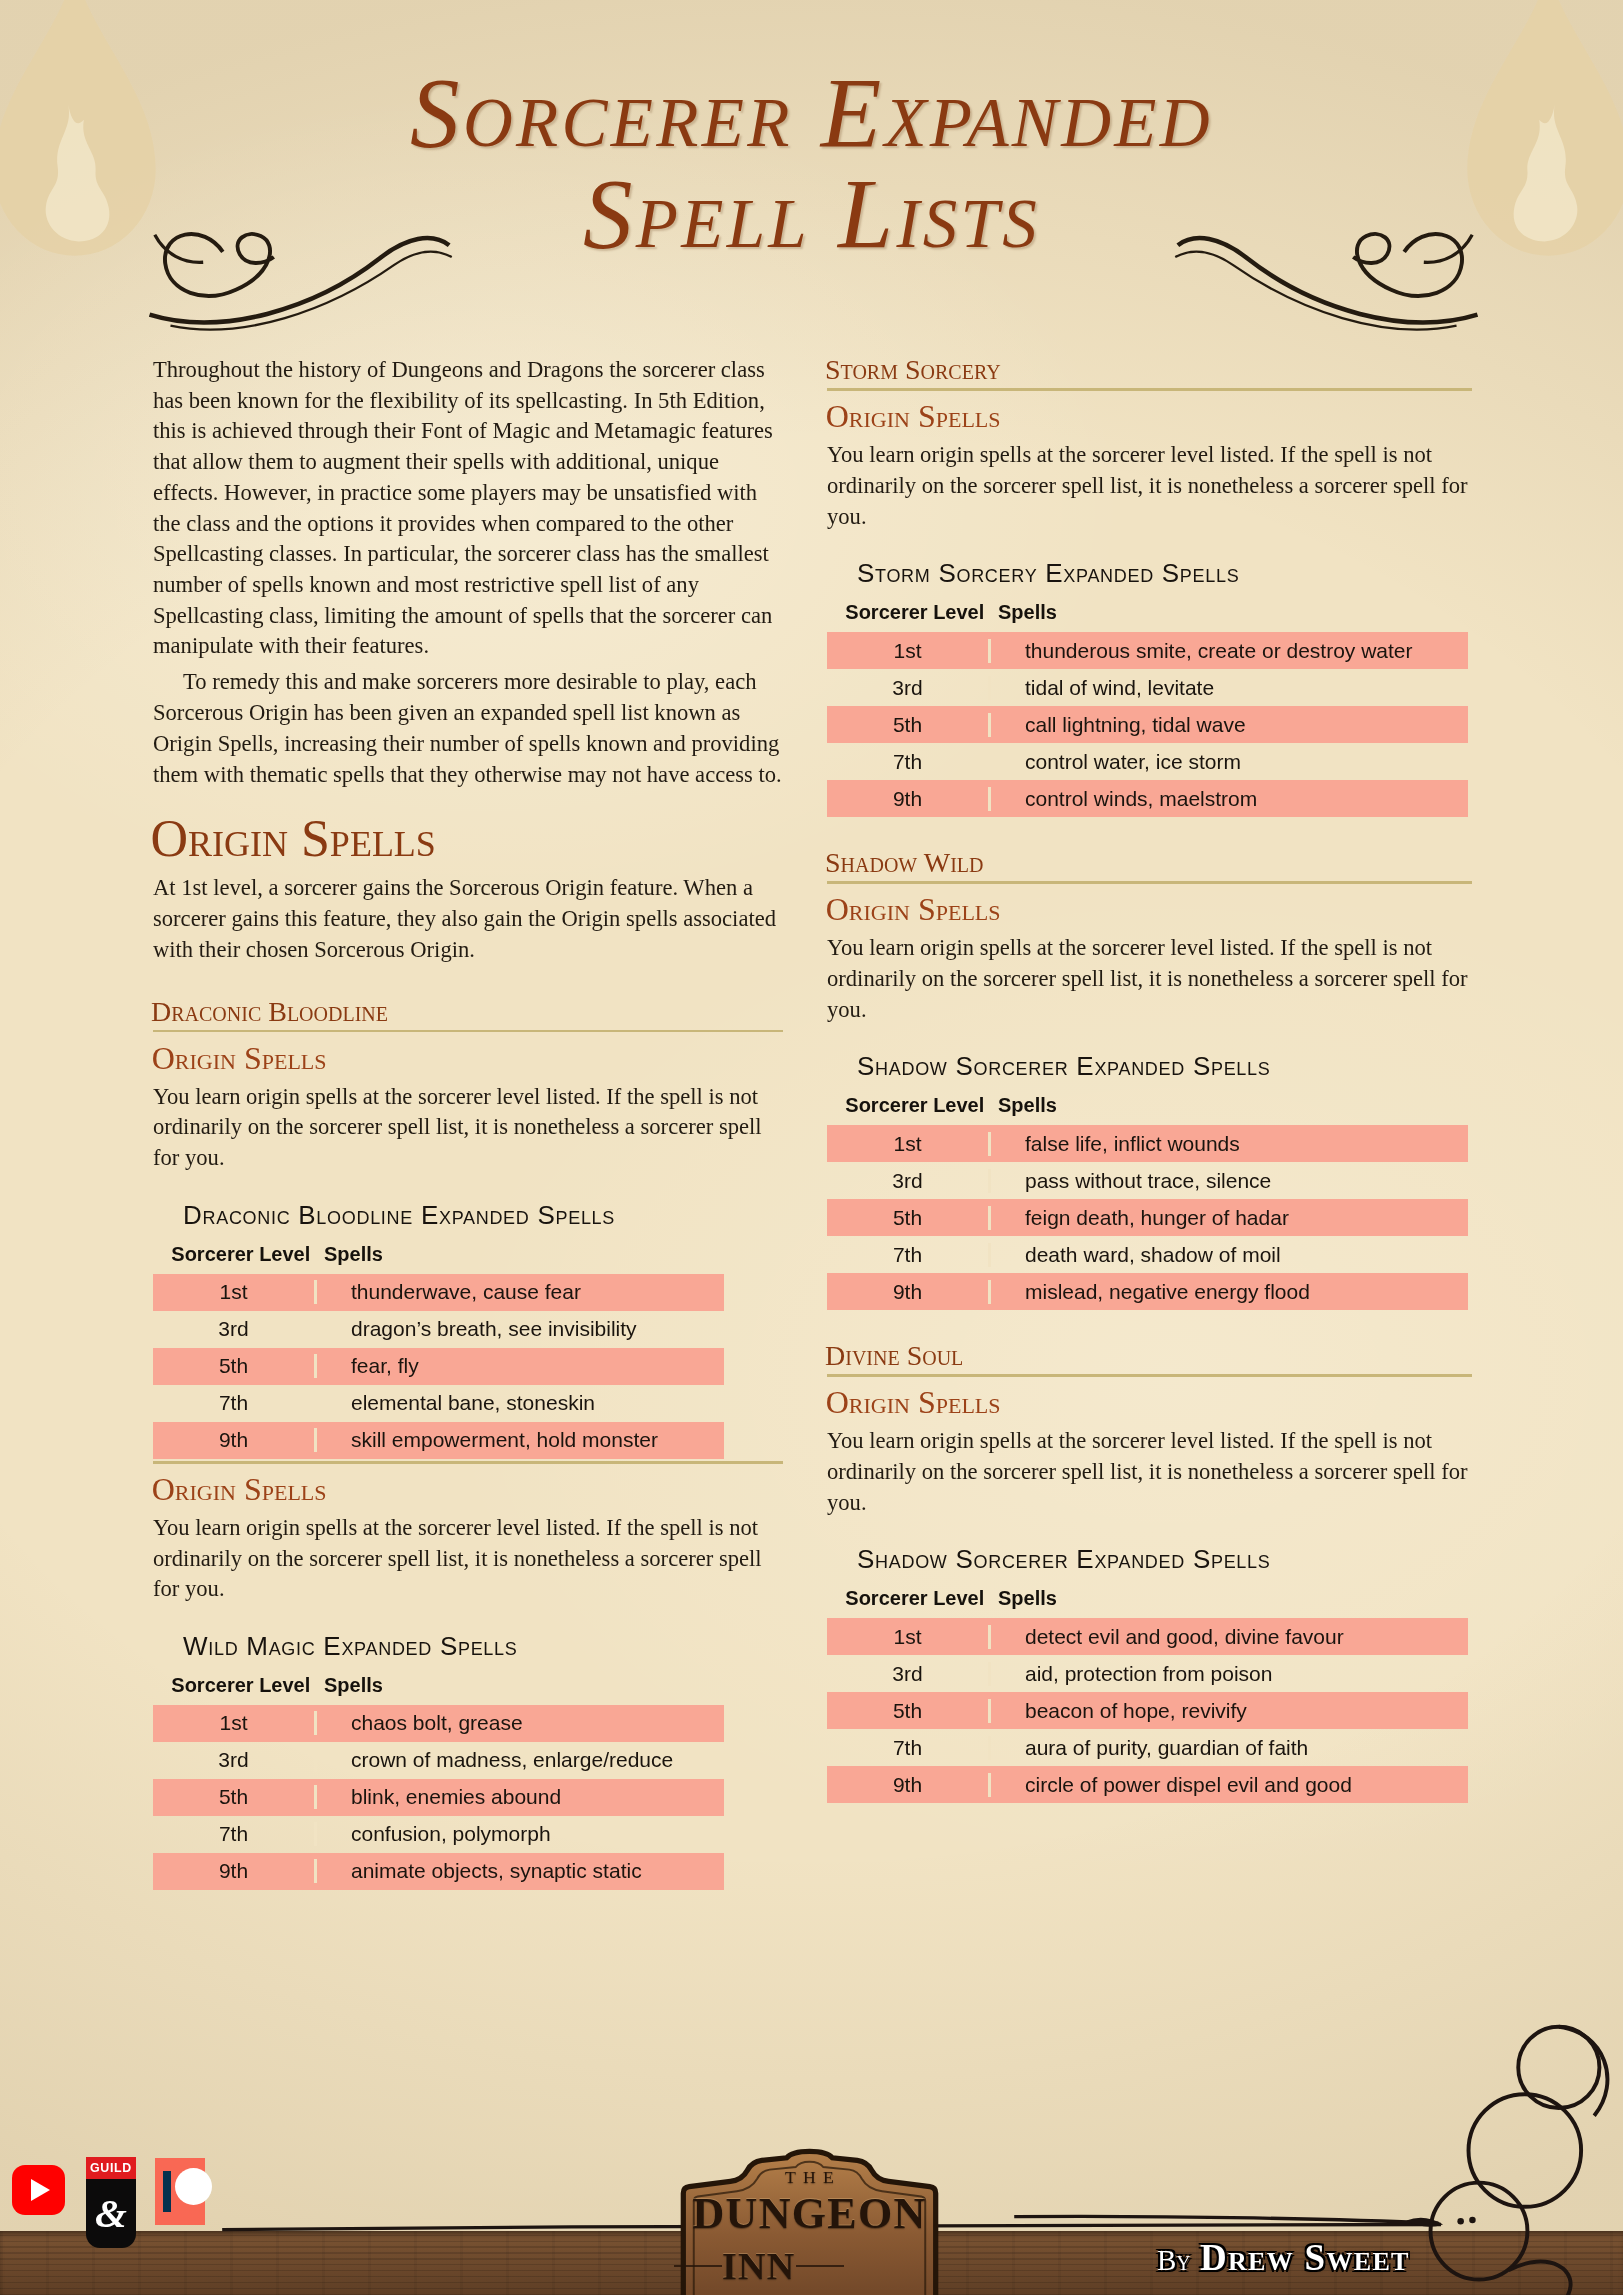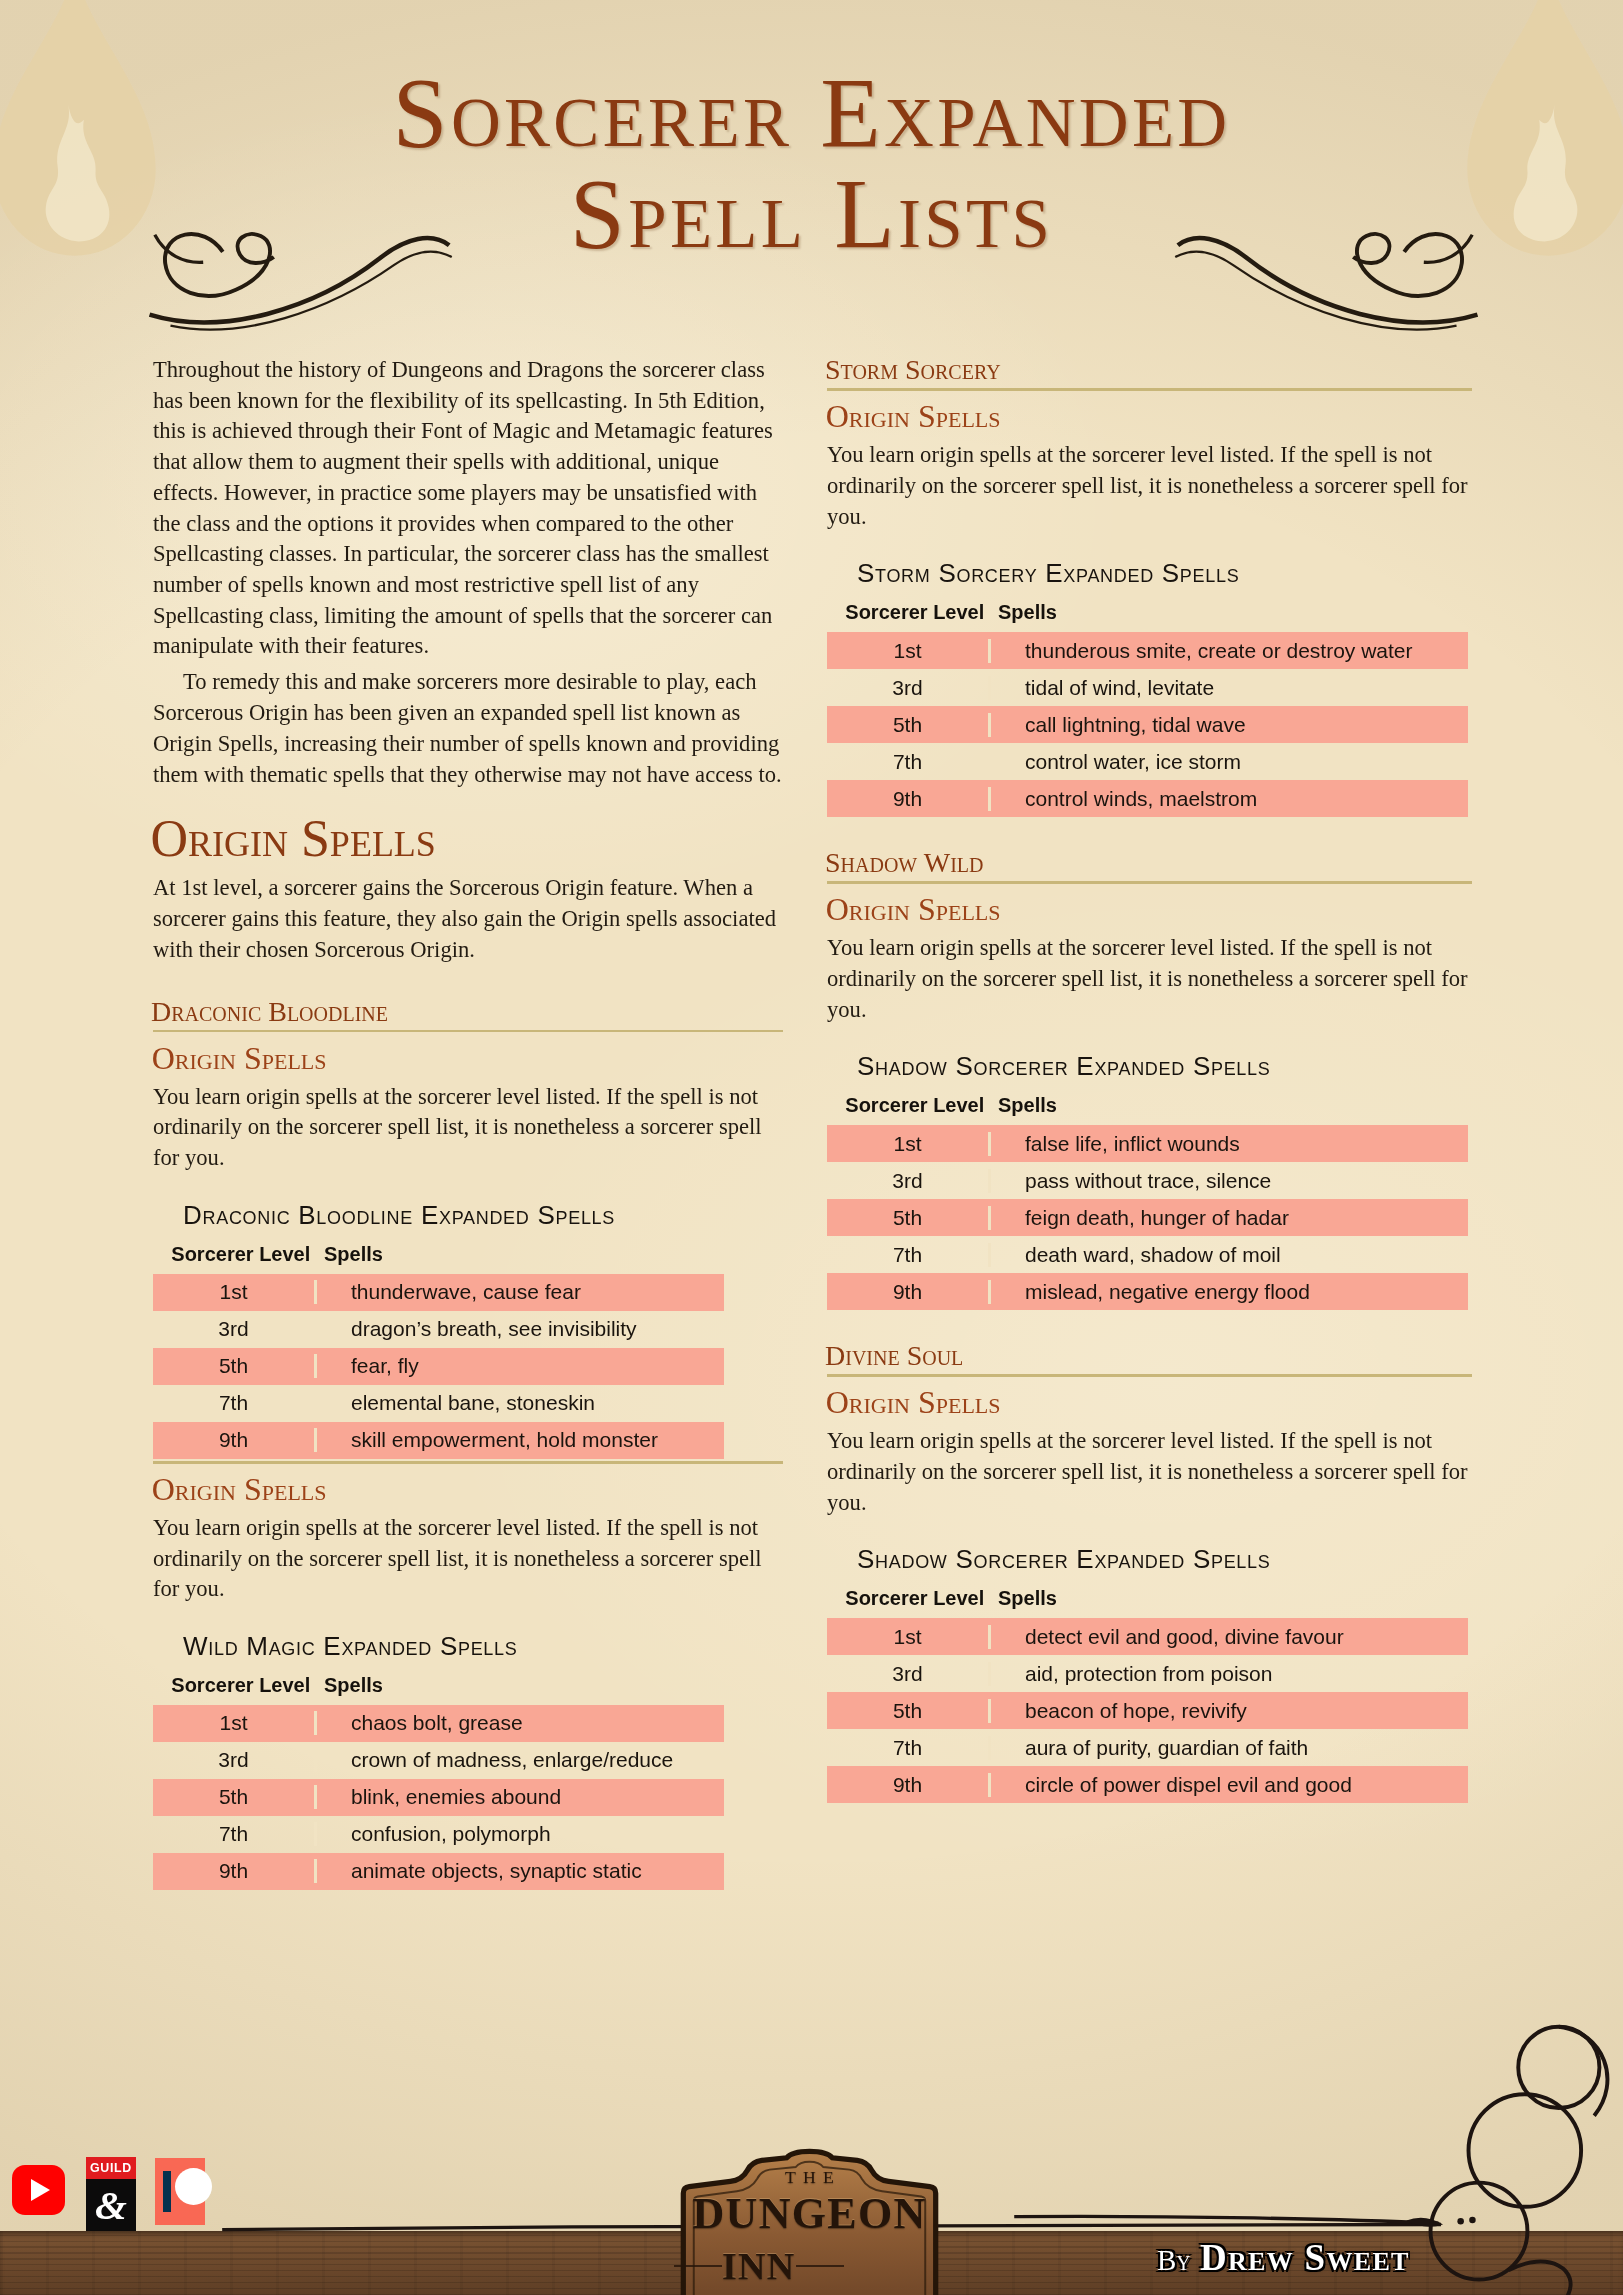--- a/index.html
+++ b/index.html
@@ -8,21 +8,21 @@
     background:
       radial-gradient(916px 589px at 30% 22%, rgba(255,252,240,.35), rgba(255,252,240,0) 70%),
       radial-gradient(1047px 720px at 72% 60%, rgba(255,250,235,.25), rgba(255,250,235,0) 70%),
       radial-gradient(1571px 1178px at 50% 50%, rgba(120,90,40,0) 60%, rgba(120,90,40,.12) 100%),
       #f1e3c3;}
   
   .watermark{position:absolute;opacity:.85;}
   .wm-left{left:-9.2px;top:-19.6px;}
   .wm-right{right:-9.2px;top:-19.6px;transform:scaleX(-1);}
   
-  .title-block{position:absolute;left:0;top:63px;width:100%;text-align:center;color:#8a3a12;}
+  .title-block{position:absolute;left:0;top:63px;width:100%;text-align:center;color:#8a3a12;font-style:italic;}
   .title-line{font-variant:small-caps;font-weight:400;font-size:99px;line-height:1.02;
     letter-spacing:3.3px;text-shadow:2px 2px 2px rgba(90,45,10,.22);}
   .flourish{position:absolute;top:211px;}
   .flourish svg{display:block;}
   .fl-left{left:143px;}
   .fl-right{left:1170px;transform:scaleX(-1);}
   
   .column{position:absolute;top:355px;}
   .col-left{left:153px;width:630px;}
   .col-right{left:827px;width:645px;}
@@ -50,21 +50,21 @@
   
   .plank{position:absolute;left:0;top:2231px;width:1623px;height:64px;
     background:
       repeating-linear-gradient(0deg, rgba(0,0,0,.14) 0 1.3px, rgba(0,0,0,0) 1.3px 5.9px),
       repeating-linear-gradient(90deg, rgba(0,0,0,.05) 0 2.6px, rgba(0,0,0,0) 2.6px 46px),
       linear-gradient(#7b5433,#5e3e25);
     box-shadow:inset 0 5.2px 6.5px -3.3px rgba(0,0,0,.55);}
   .icon-yt{position:absolute;left:12.4px;top:2165px;width:53px;height:50px;background:#ff0000;
     border-radius:13px;display:flex;align-items:center;justify-content:center;}
   .icon-yt .tri{width:0;height:0;border-left:19.6px solid #fff;border-top:11.8px solid transparent;border-bottom:11.8px solid transparent;margin-left:3.9px;}
-  .icon-guild{position:absolute;left:86px;top:2157px;width:50px;height:74px;background:#0c0b0b;display:flex;flex-direction:column;}
+  .icon-guild{position:absolute;left:86px;top:2157px;width:50px;height:91px;background:#0c0b0b;display:flex;flex-direction:column;border-radius:14px;}
   .icon-guild .band{height:21.6px;background:#e01b1f;display:flex;align-items:center;justify-content:center;
     color:#fff;font-family:"Liberation Sans",sans-serif;font-weight:bold;font-size:12.4px;letter-spacing:0.7px;}
   .icon-guild .amp{flex:1;display:flex;align-items:center;justify-content:center;color:#fff;
     font-family:"Liberation Serif",serif;font-weight:bold;font-size:41px;font-style:italic;}
   .icon-patreon{position:absolute;left:155px;top:2158px;width:50px;height:67px;background:#f96854;}
   .icon-patreon .bar{position:absolute;left:7.9px;top:13px;width:7.9px;height:41px;background:#05314e;}
   .icon-patreon .circ{position:absolute;left:19.6px;top:9.8px;width:37px;height:37px;border-radius:50%;background:#fff;}
   
   .sign{position:absolute;left:674px;top:2133px;width:271px;height:163px;}
   .sign svg{position:absolute;left:0;top:0;}

